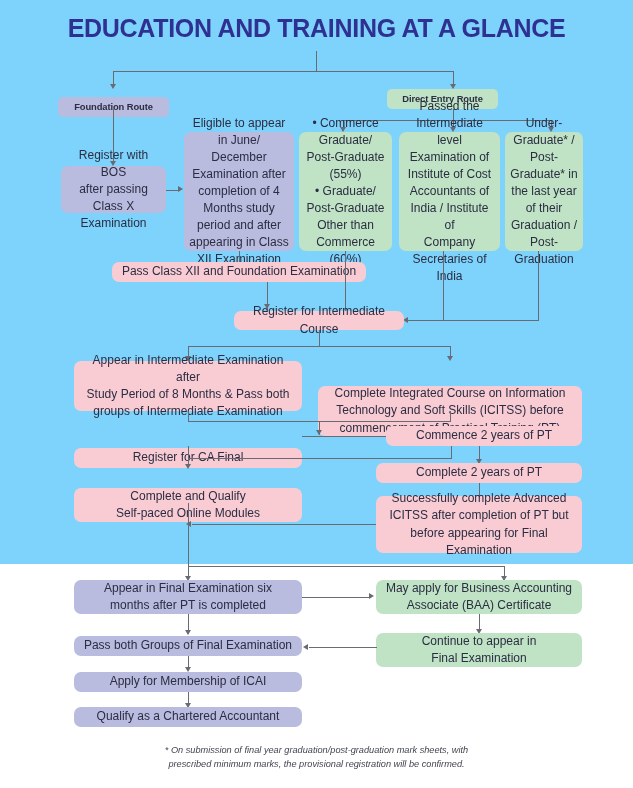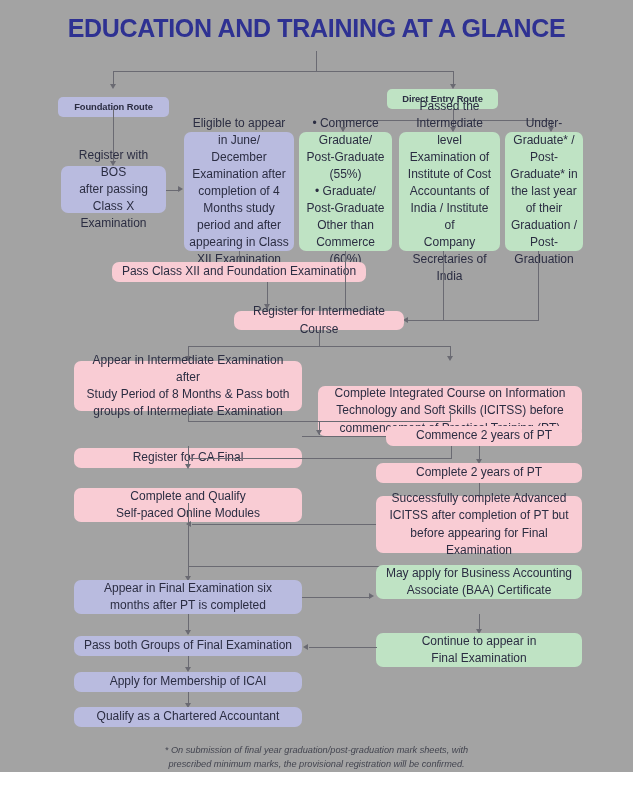--- a/index.html
+++ b/index.html
@@ -4,22 +4,22 @@
 <style>
   html,body{margin:0;padding:0;}
   body{
     width:633px;height:788px;
     background:#ffffff;
     font-family:"Liberation Sans","DejaVu Sans",sans-serif;
     overflow:hidden;
   }
   #chart{
     position:relative;
-    width:633px;height:772px;
-    background:#a3a3a3;
+    width:633px;height:564px;
+    background:#7dd3fc;
   }
   
   .title{
     position:absolute;
     left:0;right:0;top:14px;
     text-align:center;
     font-size:25px;
     font-weight:bold;
     letter-spacing:-0.3px;
     color:#2e3192;
@@ -233,21 +233,21 @@
 
   <div class="ln vl" style="left:188px;top:503px;height:76px;"></div>
   <div class="ln hl" style="left:188px;top:566px;width:317px;"></div>
   <div class="ln vl" style="left:504px;top:566px;height:11px;"></div>
   <div class="arw arw-d" style="left:501px;top:576px;"></div>
   <div class="arw arw-d" style="left:185px;top:576px;"></div>
 
   <div class="node purple" style="left:74px;top:580px;width:228px;height:34px;">Appear in Final Examination six
 months after PT is completed</div>
 
-  <div class="node green" style="left:376px;top:565px;width:206px;height:34px;">May apply for Business Accounting
+  <div class="node green" style="left:376px;top:580px;width:206px;height:34px;">May apply for Business Accounting
 Associate (BAA) Certificate</div>
 
   <div class="ln hl" style="left:302px;top:597px;width:68px;"></div>
   <div class="arw arw-r" style="left:369px;top:593px;"></div>
 
   <div class="ln vl" style="left:188px;top:614px;height:20px;"></div>
   <div class="arw arw-d" style="left:185px;top:630px;"></div>
 
   <div class="ln vl" style="left:479px;top:614px;height:17px;"></div>
   <div class="arw arw-d" style="left:476px;top:629px;"></div>

